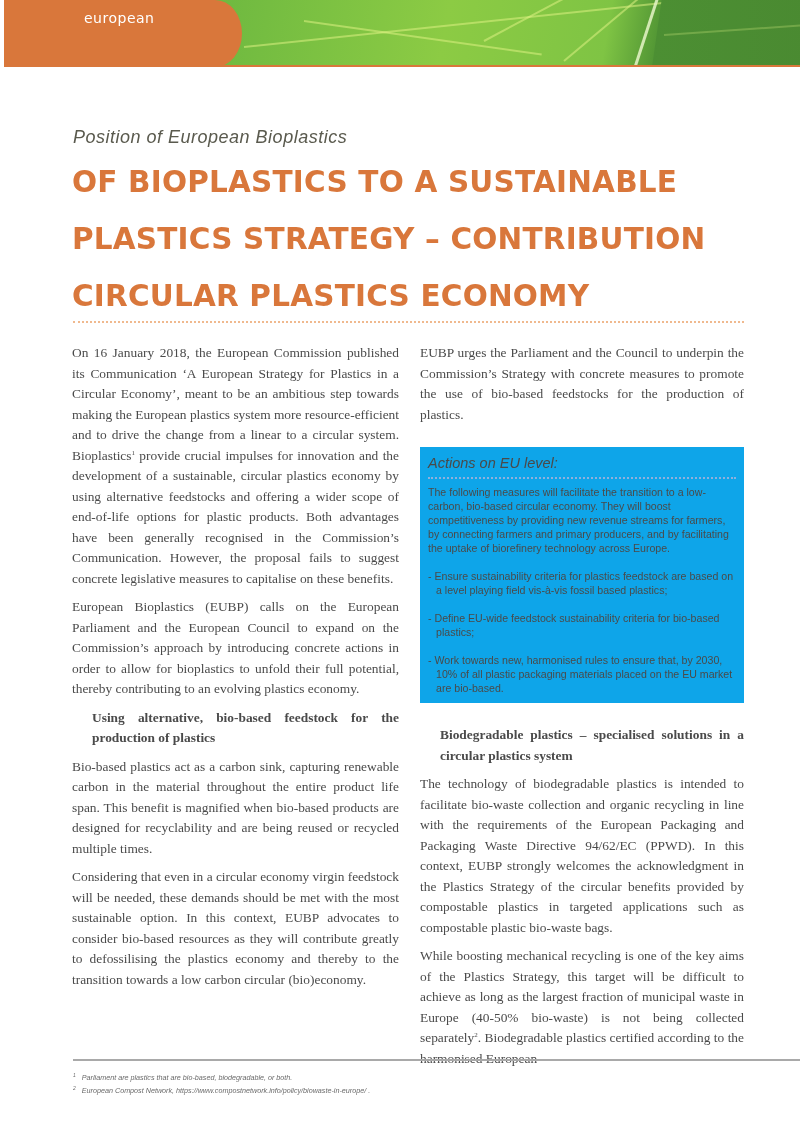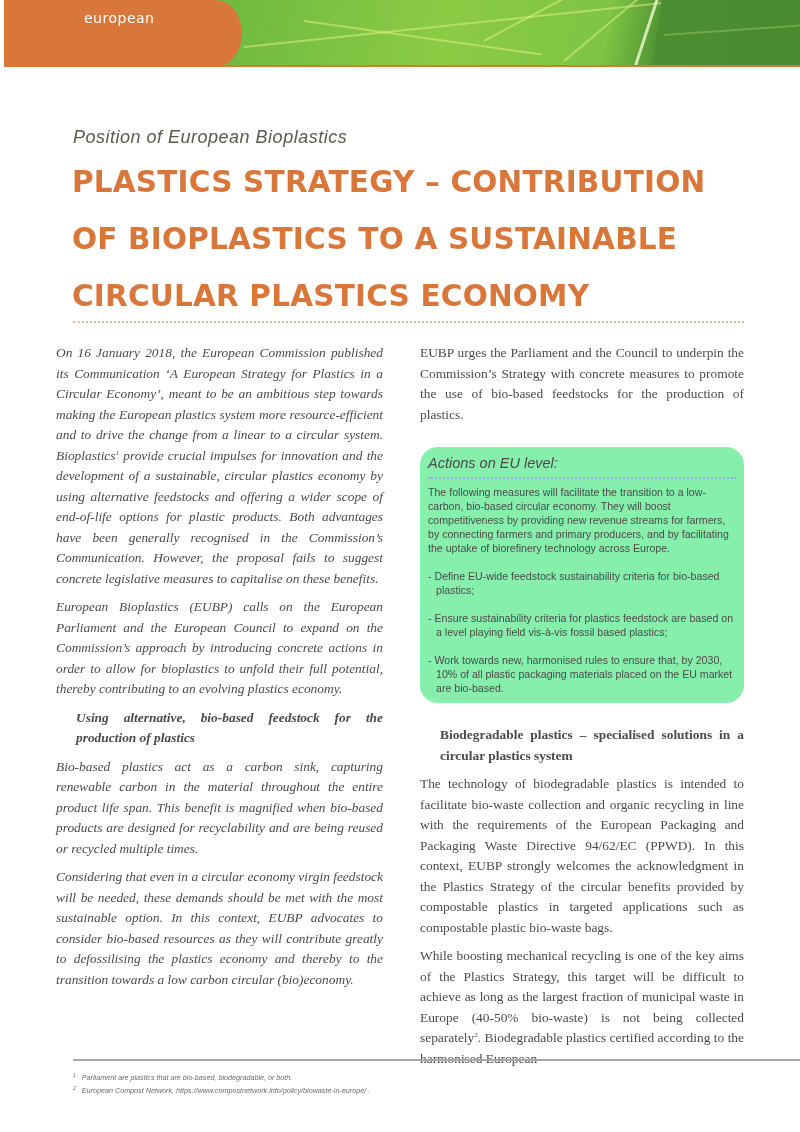--- a/index.html
+++ b/index.html
@@ -52,31 +52,30 @@
     font-family: "DejaVu Sans", sans-serif; font-weight: bold; color: #d9773b;
     font-size: 29.5px; line-height: 57px; letter-spacing: 0.2px;
   }
   .sep {
     position: absolute; left: 73px; top: 321px; width: 671px; height: 0;
     border-top: 2px dotted #f0b98e;
   }
 
   
   .col { position: absolute; top: 343px; font-family: "Liberation Serif", serif; color: #4a4a4a; }
-  .col-left { left: 56px; width: 327px; font-style: italic; }
+  .col-left { left: 72px; width: 327px; }
   .col-right { left: 420px; width: 324px; }
   .col p { font-size: 13.4px; line-height: 20.5px; text-align: justify; margin-bottom: 8px; hyphens: auto; }
   .col h3 { font-size: 13.4px; line-height: 20.5px; font-weight: bold; color: #4a4a4a; margin-bottom: 8px; text-align: justify; margin-left: 20px; }
   .lead { font-weight: normal; }
 
   
   .box {
-    background: #86efac; padding: 8px 8px 8px 8px; margin: 22px 0 22px 0;
+    background: #0ea5e9; padding: 8px 8px 8px 8px; margin: 22px 0 22px 0;
     font-family: "Liberation Sans", sans-serif;
-    border-radius: 18px;
   }
   .box-title { font-size: 14.5px; font-style: italic; color: #4a4a4a; padding-bottom: 6px; border-bottom: 2px dotted #8fb0dc; margin-bottom: 6px; }
   .box-intro { font-size: 10.6px; line-height: 14px; color: #4a4a4a; margin-bottom: 14px; }
   .box ul { list-style: none; }
   .box li { font-size: 10.6px; line-height: 14px; color: #4a4a4a; margin-bottom: 14px; padding-left: 8px; text-indent: -8px; }
   .box li:last-child { margin-bottom: 0; }
   .box li::before { content: "- "; }
 
   
   .fn-rule { position: absolute; left: 73px; top: 1059px; width: 727px; height: 2px; background: #a9a9a9; }
@@ -96,42 +95,42 @@
   <div class="vein" style="left:660px;top:34px;width:140px;transform:rotate(-4deg);opacity:0.5;"></div>
   <div class="leaf-edge"></div>
   <div class="brand">
     <span class="logo-small">european</span>
   </div>
   <div class="bottom-line"></div>
 </div>
 
 <div class="kicker">Position of European Bioplastics</div>
 <div class="title">
+  <div>OF BIOPLASTICS TO A SUSTAINABLE</div>
   <div>PLASTICS STRATEGY – CONTRIBUTION</div>
-  <div>OF BIOPLASTICS TO A SUSTAINABLE</div>
   <div>CIRCULAR PLASTICS ECONOMY</div>
 </div>
 <div class="sep"></div>
 
 <div class="col col-left">
   <p><span>On 16 January 2018, the European Commission published its Communication ‘A European Strategy for Plastics in a Circular Economy’, meant to be an ambitious step towards making the European plastics system more resource-efficient and to drive the change from a linear to a circular system. Bioplastics</span><sup class="ref">1</sup><span> provide crucial impulses for innovation and the development of a sustainable, circular plastics economy by using alternative feedstocks and offering a wider scope of end-of-life options for plastic products. Both advantages have been generally recognised in the Commission’s Communication. However, the proposal fails to suggest concrete legislative measures to capitalise on these benefits.</span></p>
   <p>European Bioplastics (EUBP) calls on the European Parliament and the European Council to expand on the Commission’s approach by introducing concrete actions in order to allow for bioplastics to unfold their full potential, thereby contributing to an evolving plastics economy.</p>
   <h3>Using alternative, bio-based feedstock for the production of plastics</h3>
   <p>Bio-based plastics act as a carbon sink, capturing renewable carbon in the material throughout the entire product life span. This benefit is magnified when bio-based products are designed for recyclability and are being reused or recycled multiple times.</p>
   <p>Considering that even in a circular economy virgin feedstock will be needed, these demands should be met with the most sustainable option. In this context, EUBP advocates to consider bio-based resources as they will contribute greatly to defossilising the plastics economy and thereby to the transition towards a low carbon circular (bio)economy.</p>
 </div>
 
 <div class="col col-right">
   <p class="lead">EUBP urges the Parliament and the Council to underpin the Commission’s Strategy with concrete measures to promote the use of bio-based feedstocks for the production of plastics.</p>
   <div class="box">
     <div class="box-title">Actions on EU level:</div>
     <div class="box-intro">The following measures will facilitate the transition to a low-carbon, bio-based circular economy. They will boost competitiveness by providing new revenue streams for farmers, by connecting farmers and primary producers, and by facilitating the uptake of biorefinery technology across Europe.</div>
     <ul>
+      <li>Ensure sustainability criteria for plastics feedstock are based on a level playing field vis-à-vis fossil based plastics;</li>
       <li>Define EU-wide feedstock sustainability criteria for bio-based plastics;</li>
-      <li>Ensure sustainability criteria for plastics feedstock are based on a level playing field vis-à-vis fossil based plastics;</li>
       <li>Work towards new, harmonised rules to ensure that, by 2030, 10% of all plastic packaging materials placed on the EU market are bio-based.</li>
     </ul>
   </div>
   <h3>Biodegradable plastics – specialised solutions in a circular plastics system</h3>
   <p>The technology of biodegradable plastics is intended to facilitate bio-waste collection and organic recycling in line with the requirements of the European Packaging and Packaging Waste Directive 94/62/EC (PPWD). In this context, EUBP strongly welcomes the acknowledgment in the Plastics Strategy of the circular benefits provided by compostable plastics in targeted applications such as compostable plastic bio-waste bags.</p>
   <p><span>While boosting mechanical recycling is one of the key aims of the Plastics Strategy, this target will be difficult to achieve as long as the largest fraction of municipal waste in Europe (40-50% bio-waste) is not being collected separately</span><sup class="ref">2</sup><span>. Biodegradable plastics certified according to the harmonised European</span></p>
 </div>
 
 <div class="fn-rule"></div>
 <div class="footnotes">

